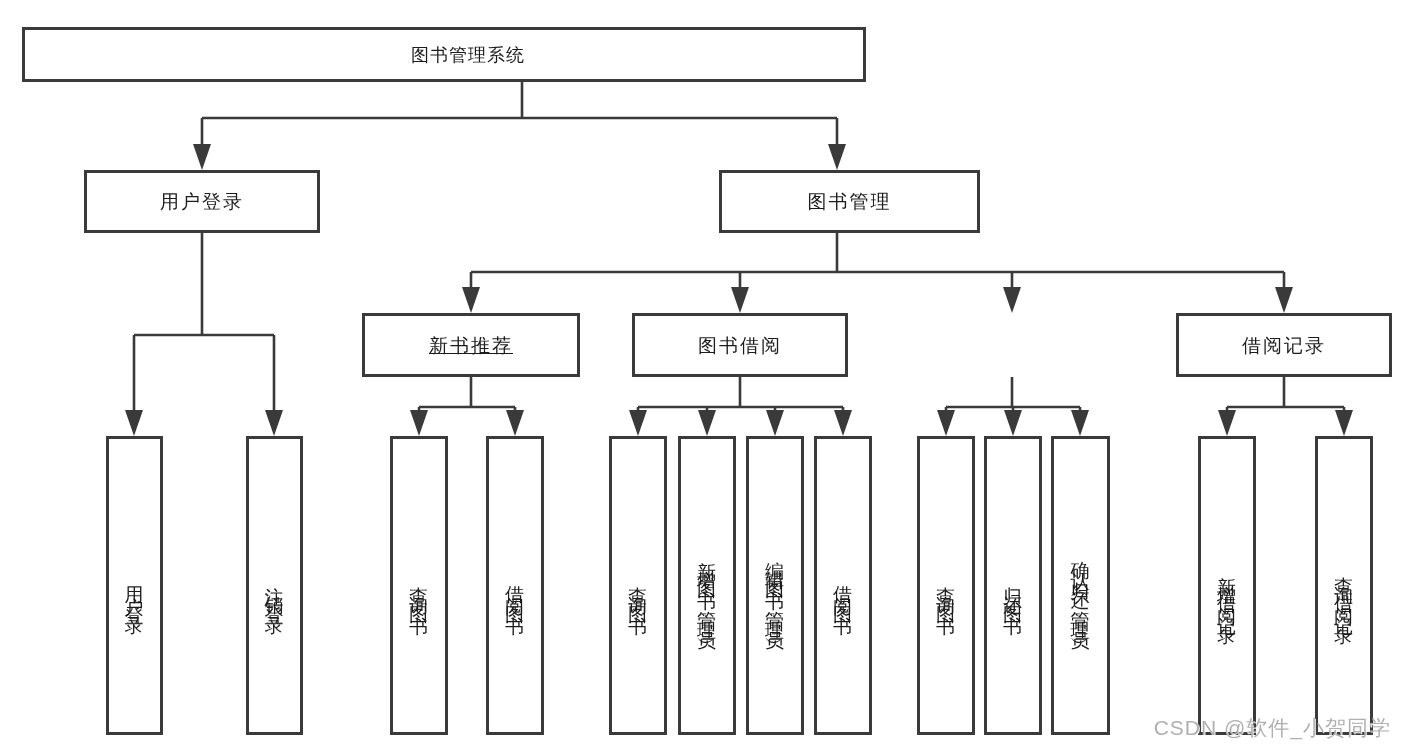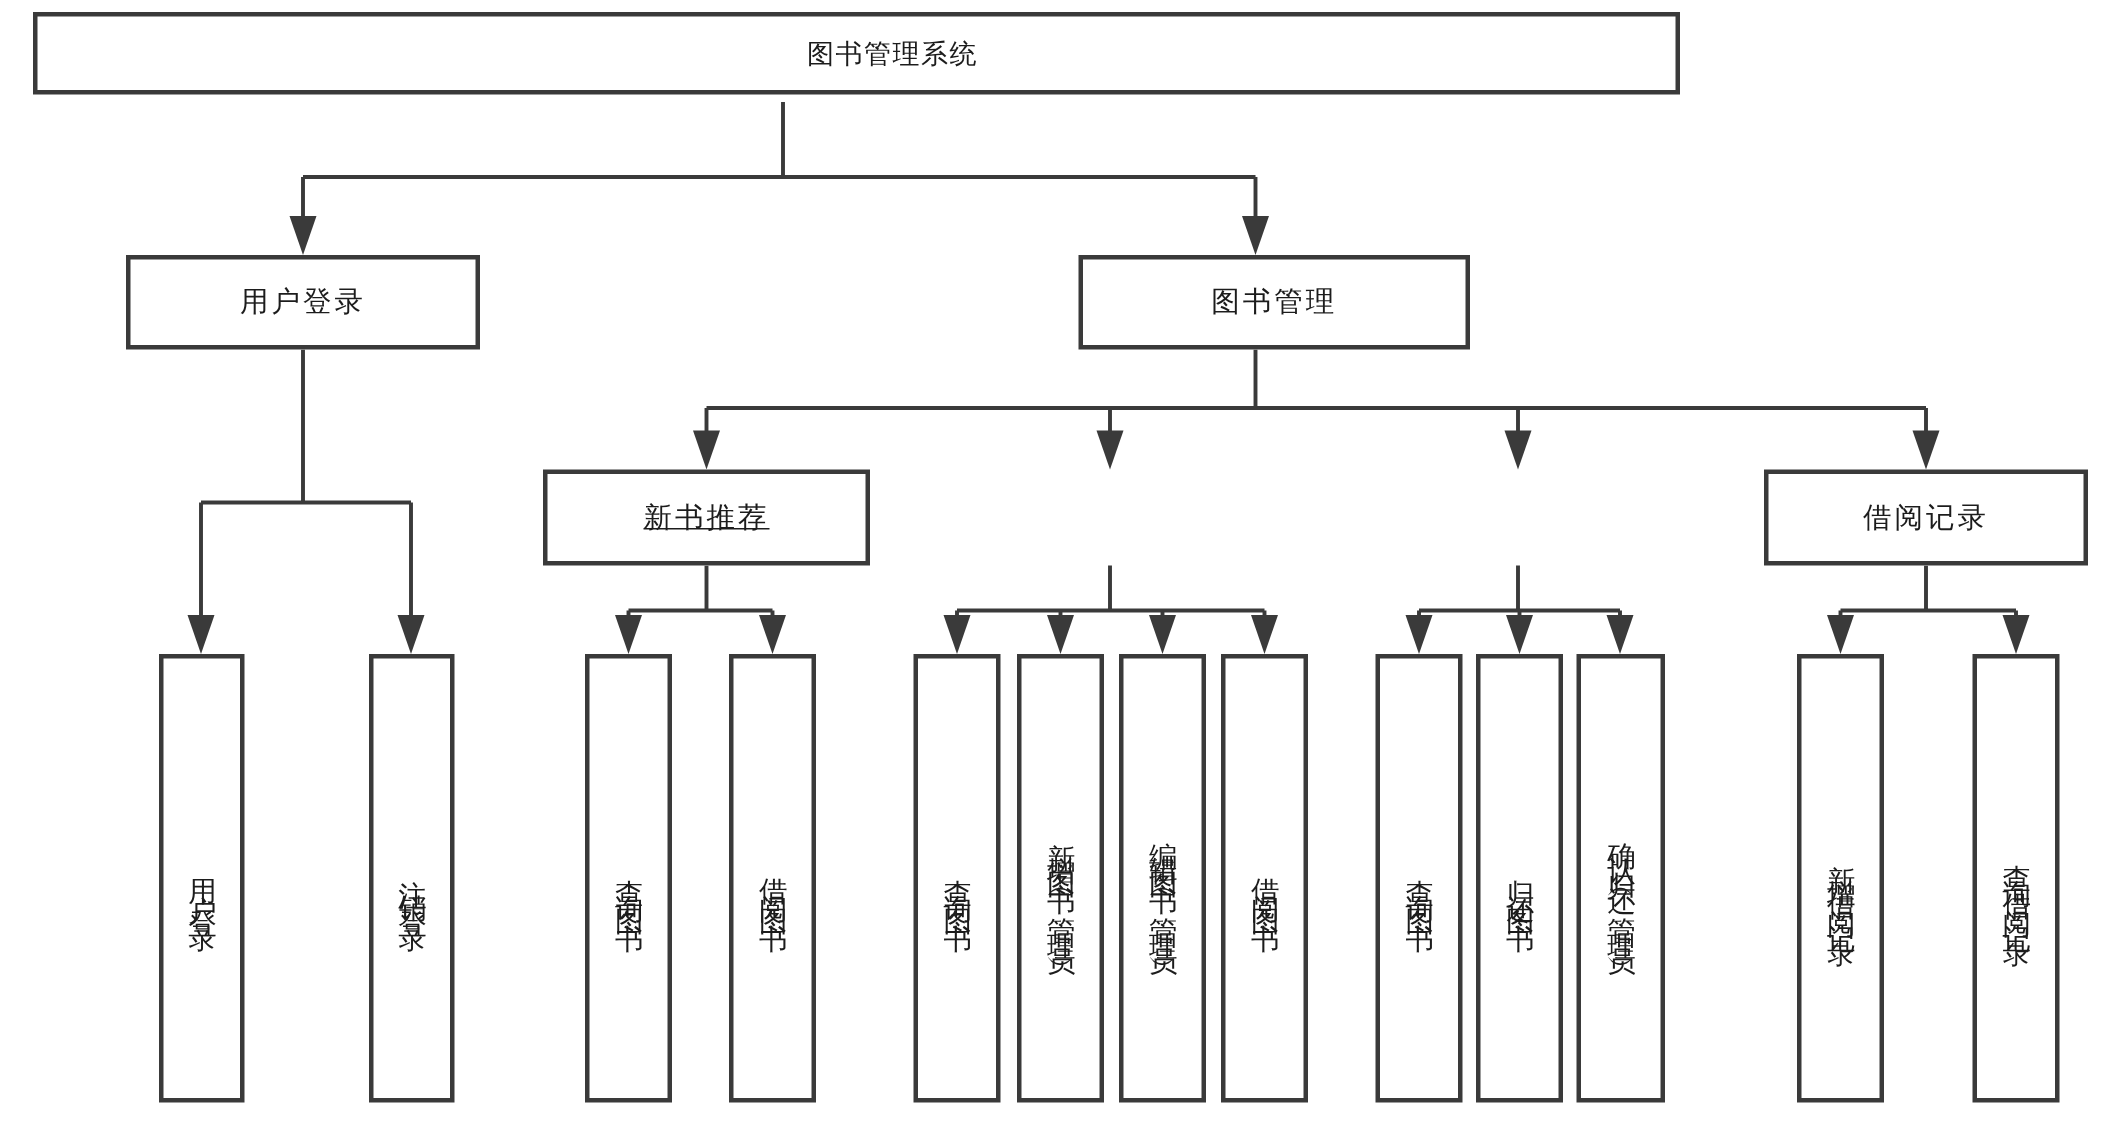--- a/index.html
+++ b/index.html
@@ -82,39 +82,41 @@
     <path d="M1012 377 V407 M946 407 H1080 M946 407 V414 M1013 407 V414 M1080 407 V414"></path>
     <polygon points="937,410 955,410 946,436"></polygon>
     <polygon points="1004,410 1022,410 1013,436"></polygon>
     <polygon points="1071,410 1089,410 1080,436"></polygon>
 
     <path d="M1284 377 V407 M1227 407 H1344 M1227 407 V414 M1344 407 V414"></path>
     <polygon points="1218,410 1236,410 1227,436"></polygon>
     <polygon points="1335,410 1353,410 1344,436"></polygon>
   </svg>
 
-  <div class="box h-box root-box" style="left:22px;top:8px;width:1098px;height:55px;padding-left:48px;">图书管理系统</div>
+  <div class="box h-box root-box" style="left:22px;top:27px;width:844px;height:55px;padding-left:48px;">图书管理系统</div>
 
   <div class="box h-box" style="left:84px;top:170px;width:236px;height:63px;">用户登录</div>
   <div class="box h-box" style="left:719px;top:170px;width:261px;height:63px;">图书管理</div>
 
   <div class="box h-box" style="left:362px;top:313px;width:218px;height:64px;text-decoration:underline;">新书推荐</div>
+  <div class="box h-box" style="left:632px;top:313px;width:216px;height:64px;">图书借阅</div>
   <div class="box h-box" style="left:1176px;top:313px;width:216px;height:64px;text-align:right;">借阅记录</div>
 
   <div class="box v-box" style="left:106px;top:436px;width:57px;height:299px;">用户登录</div>
   <div class="box v-box" style="left:246px;top:436px;width:57px;height:299px;">注销登录</div>
 
   <div class="box v-box" style="left:390px;top:436px;width:58px;height:299px;">查询图书</div>
   <div class="box v-box" style="left:486px;top:436px;width:58px;height:299px;">借阅图书</div>
 
   <div class="box v-box" style="left:609px;top:436px;width:58px;height:299px;">查询图书</div>
   <div class="box v-box" style="left:678px;top:436px;width:58px;height:299px;">新增图书（管理员）</div>
   <div class="box v-box" style="left:746px;top:436px;width:58px;height:299px;">编辑图书（管理员）</div>
   <div class="box v-box" style="left:814px;top:436px;width:58px;height:299px;">借阅图书</div>
 
   <div class="box v-box" style="left:917px;top:436px;width:58px;height:299px;">查询图书</div>
   <div class="box v-box" style="left:984px;top:436px;width:58px;height:299px;">归还图书</div>
   <div class="box v-box" style="left:1051px;top:436px;width:59px;height:299px;">确认归还（管理员）</div>
 
   <div class="box v-box" style="left:1198px;top:436px;width:58px;height:299px;">新增借阅记录</div>
   <div class="box v-box" style="left:1315px;top:436px;width:58px;height:299px;">查询借阅记录</div>
 
+  <div id="watermark">CSDN @软件_小贺同学</div>
 </div>
 
 </body></html>

